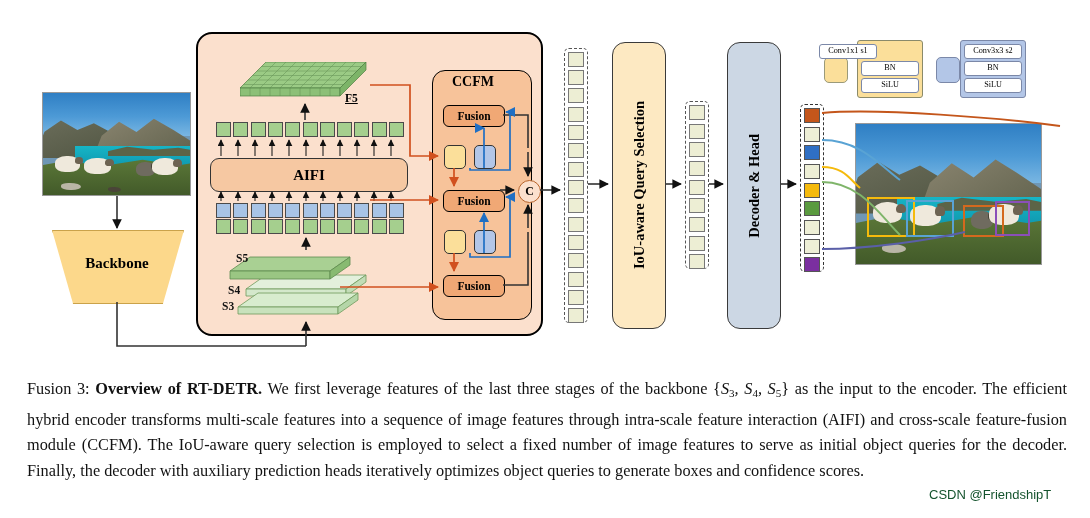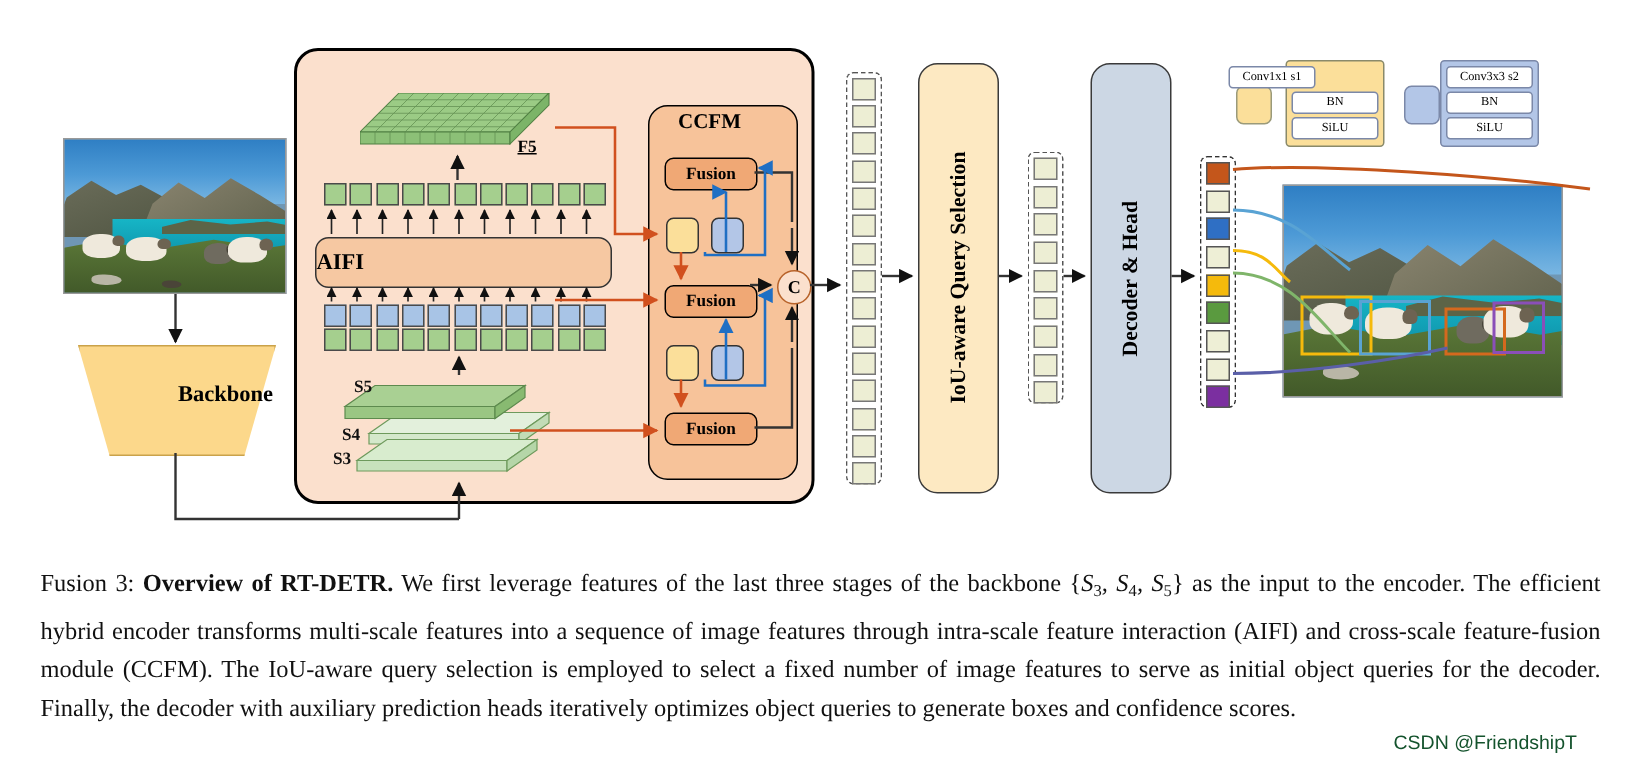--- a/index.html
+++ b/index.html
@@ -38,31 +38,31 @@
         border:1.5px solid #000;border-radius:13px;}
   #ccfm-title{left:432px;top:74px;width:98px;text-align:left;font-weight:bold;font-size:14px;margin-left:20px;}
   .fusion{position:absolute;width:60px;height:20px;background:#f0a875;
           border:1.5px solid #000;border-radius:6px;font-weight:bold;font-size:11.5px;
           display:flex;align-items:center;justify-content:center;color:#000;}
   .convblk{position:absolute;width:20px;height:22px;border:1.3px solid #333;border-radius:5px;}
   .cy{background:#fbdf9a;}
   .cb{background:#b3c6e7;}
   .aifi{position:absolute;left:210px;top:158px;width:196px;height:32px;background:#f6c8a2;
         border:1.5px solid #333;border-radius:9px;display:flex;align-items:center;
-        font-weight:bold;font-size:15px;}
+        justify-content:center;font-weight:bold;font-size:15px;}
   .tok{position:absolute;width:13px;height:13px;border:1.1px solid #4a4a4a;}
   .tg{background:#a5cf8e;}
   .tb{background:#a8c4e6;}
   .splabel{position:absolute;font-size:11.5px;font-weight:bold;color:#111;}
   
   #f5label{position:absolute;left:345px;top:92px;font-size:11.5px;font-weight:bold;text-decoration:underline;}
   
   #backbone{left:52px;top:230px;width:130px;height:72px;background:#fcd88b;
             border:1px solid #caa24a;clip-path:polygon(0% 0%,100% 0%,84% 100%,16% 100%);}
-  #backbone-lbl{left:52px;top:255px;width:130px;text-align:right;font-weight:bold;font-size:15px;}
+  #backbone-lbl{left:52px;top:255px;width:130px;text-align:center;font-weight:bold;font-size:15px;}
   
   .seqcol{position:absolute;border:1.6px dashed #555;border-radius:5px;background:#fff;}
   .seqsq{position:absolute;width:14px;height:13px;background:#edeed4;border:1.1px solid #777;}
   
   .tallblk{position:absolute;border:1.5px solid #3a3a3a;border-radius:13px;
            display:flex;align-items:center;justify-content:center;}
   .vtext{writing-mode:vertical-rl;transform:rotate(180deg);font-weight:bold;
          font-size:14.5px;white-space:nowrap;color:#000;}
   
   .legbox{position:absolute;border:1.3px solid #8a8a6a;border-radius:3px;}

